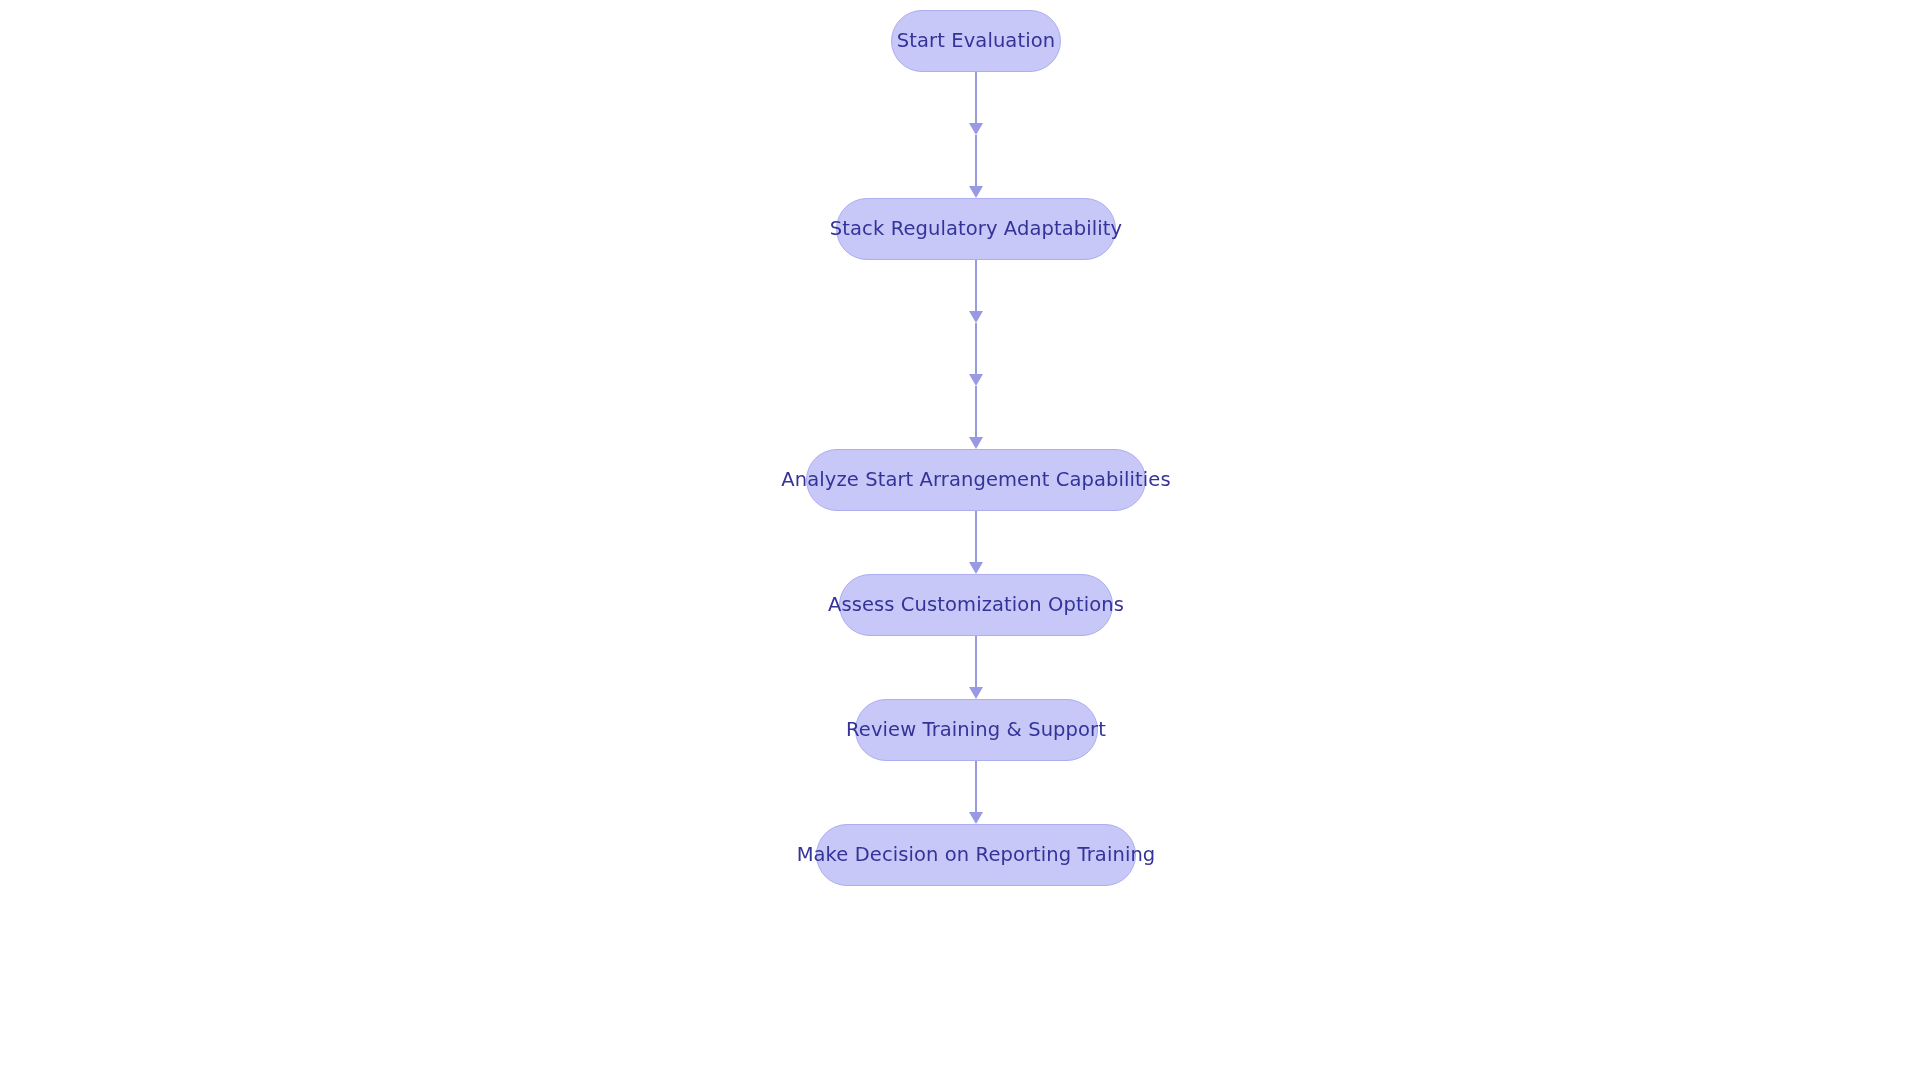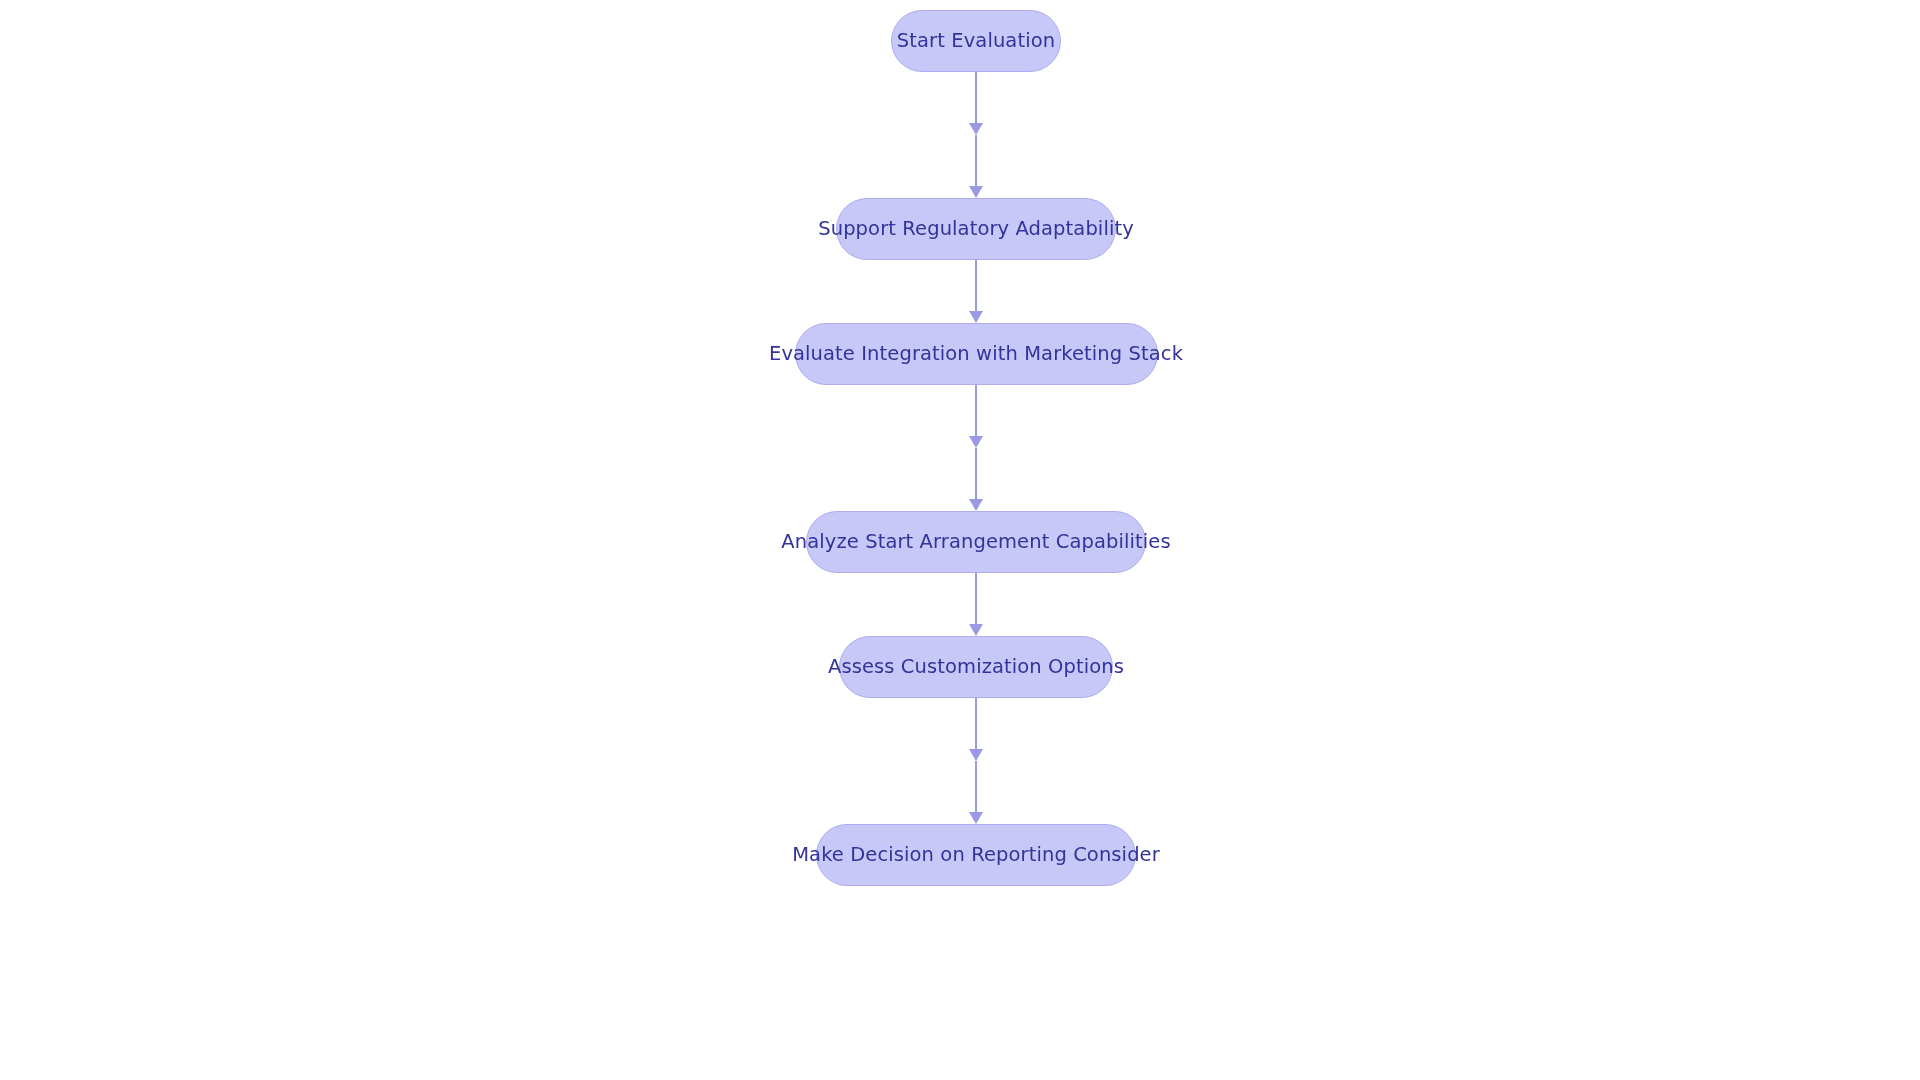--- a/index.html
+++ b/index.html
@@ -105,31 +105,28 @@
       <div class="flow-arrow-head"></div>
     </div>
 
 
     <div class="flow-arrow">
       <div class="flow-arrow-line"></div>
       <div class="flow-arrow-head"></div>
     </div>
 
     <div class="flow-node" style="width:280px">
-      <span class="flow-node-label">Support Regulatory Adaptability</span>
+      <span class="flow-node-label">Stack Regulatory Adaptability</span>
     </div>
 
     <div class="flow-arrow">
       <div class="flow-arrow-line"></div>
       <div class="flow-arrow-head"></div>
     </div>
 
-    <div class="flow-node" style="width:363px">
-      <span class="flow-node-label">Evaluate Integration with Marketing Stack</span>
-    </div>
 
     <div class="flow-arrow">
       <div class="flow-arrow-line"></div>
       <div class="flow-arrow-head"></div>
     </div>
 
 
     <div class="flow-arrow">
       <div class="flow-arrow-line"></div>
       <div class="flow-arrow-head"></div>
@@ -146,24 +143,27 @@
 
     <div class="flow-node" style="width:274px">
       <span class="flow-node-label">Assess Customization Options</span>
     </div>
 
     <div class="flow-arrow">
       <div class="flow-arrow-line"></div>
       <div class="flow-arrow-head"></div>
     </div>
 
+    <div class="flow-node" style="width:243px">
+      <span class="flow-node-label">Review Training &amp; Support</span>
+    </div>
 
     <div class="flow-arrow">
       <div class="flow-arrow-line"></div>
       <div class="flow-arrow-head"></div>
     </div>
 
     <div class="flow-node" style="width:320px">
-      <span class="flow-node-label">Make Decision on Reporting Consider</span>
+      <span class="flow-node-label">Make Decision on Reporting Training</span>
     </div>
 
   </div>
 </div>
 
 </body></html>

